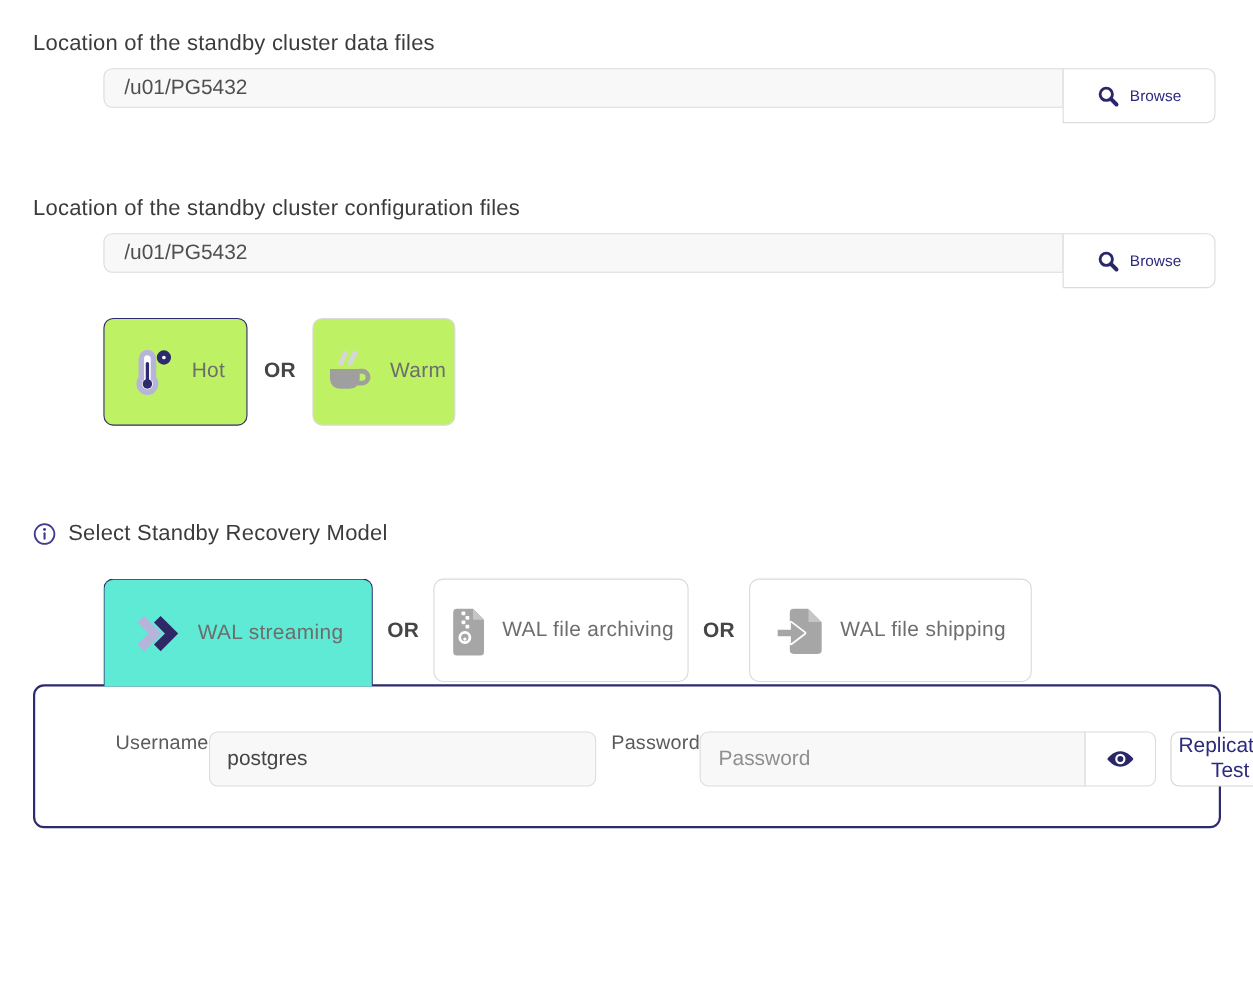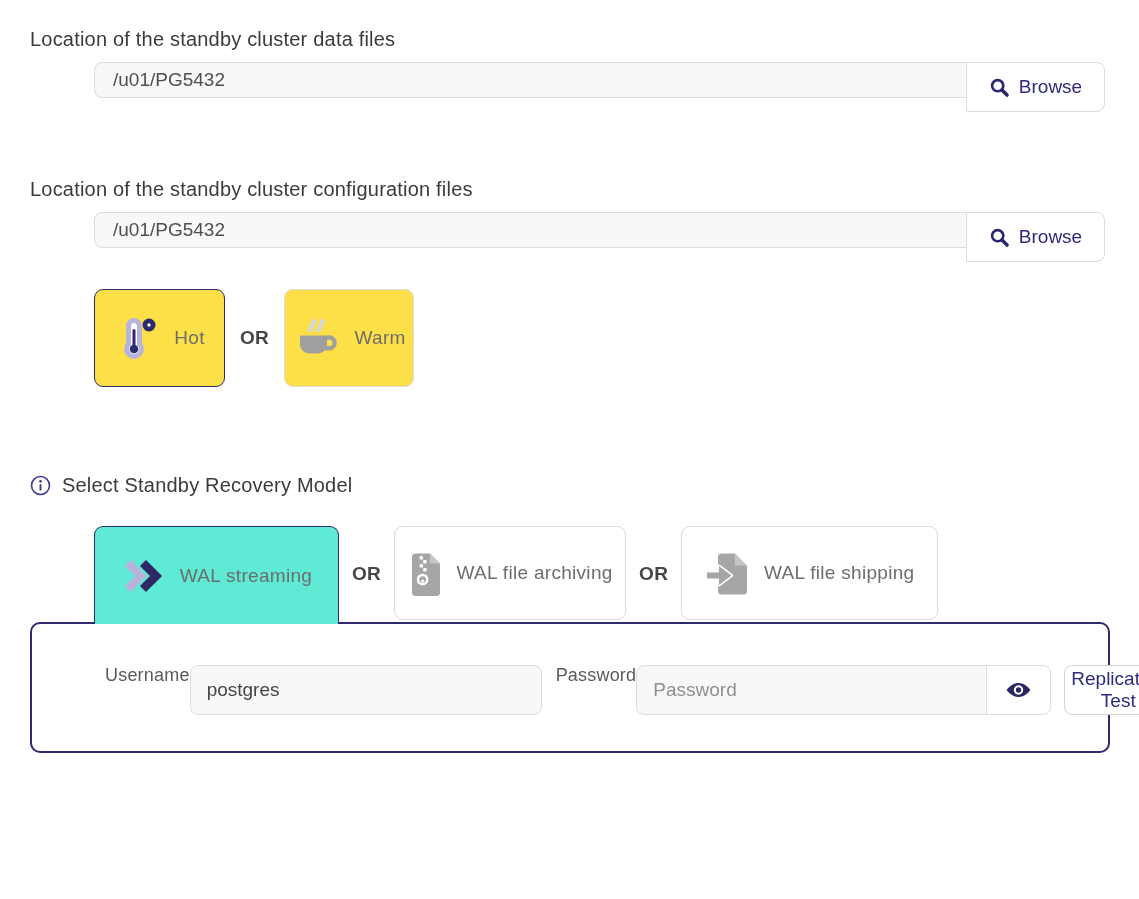--- a/index.html
+++ b/index.html
@@ -22,34 +22,34 @@
   .text-input {
     flex: 1; height: 36px; background: #f8f8f8;
     border: 1px solid #dcdcdc; border-radius: 8px 0 0 8px;
     padding: 0 18px; font-size: 19px; color: #4f4f4f;
     font-family: "Liberation Sans", sans-serif; outline: none;
   }
   .browse-btn {
     width: 139px; height: 50px; background: #fff;
     border: 1px solid #dcdcdc; border-radius: 0 8px 8px 0;
     margin-left: -1px; display: flex; align-items: center; justify-content: center;
-    gap: 9px; font-size: 19px; color: #2d2b7d; cursor: pointer;
+    gap: 9px; font-size: 14px; color: #2d2b7d; cursor: pointer;
     font-family: "Liberation Sans", sans-serif;
   }
 
   .section-header {
     display: flex; align-items: center; gap: 11px;
     font-size: 20px; color: #3b3b3b; letter-spacing: 0.2px; line-height: 24px;
   }
   .mt-70 { margin-top: 70px; }
   .mt-86 { margin-top: 86px; }
 
   .choice-row { display: flex; align-items: center; margin-left: 64px; margin-top: 27px; }
   .choice-card {
-    height: 98px; border-radius: 9px; background: #fde047;
+    height: 98px; border-radius: 9px; background: #bef264;
     display: flex; align-items: center; justify-content: center; gap: 14px;
     cursor: pointer;
   }
   .choice-card.selected { border: 1px solid #2e2a6e; }
   .choice-card.unselected { border: 1px solid #dadada; }
   .w-hot { width: 131px; }
   .w-warm { width: 130px; }
   .card-label { font-size: 19px; color: #6d6d6d; letter-spacing: 0.3px; }
   .or-label { font-size: 19px; font-weight: bold; color: #454545; margin: 0 15px; letter-spacing: 0.3px; }
 

